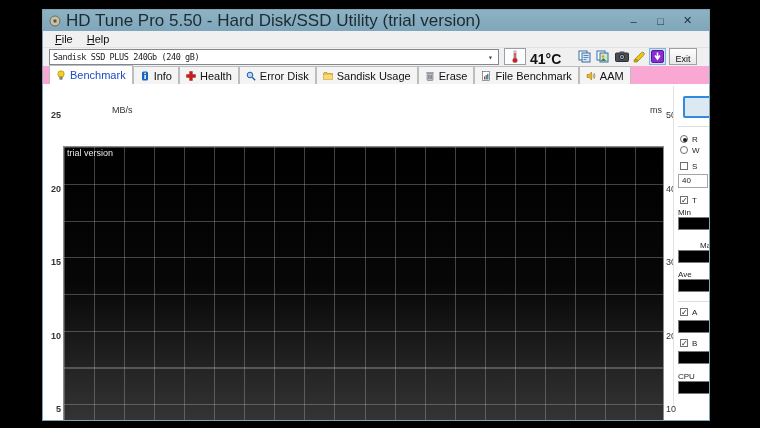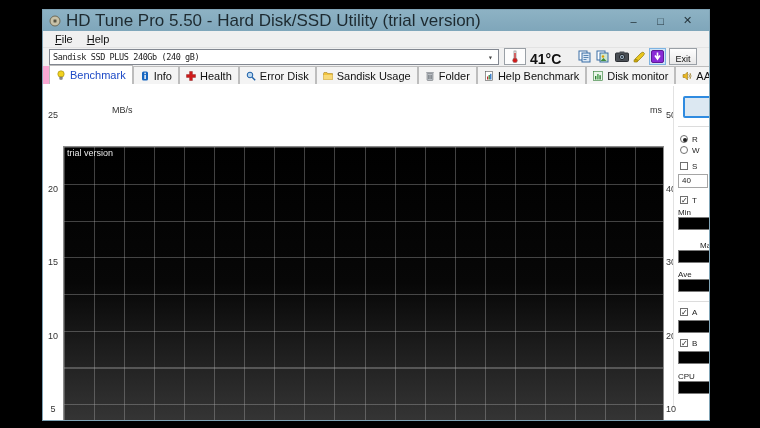--- a/index.html
+++ b/index.html
@@ -54,21 +54,21 @@
   
   .axis-label { position:absolute; font-size:9px; color:#333; }
   .plot { position:absolute; left:20px; top:104px; width:601px; height:304px;
           border:1px solid #8b8b8b;
           background-image:
             repeating-linear-gradient(to right,  rgba(170,170,170,.38) 0 1px, transparent 1px 30.05px),
             repeating-linear-gradient(to bottom, rgba(170,170,170,.38) 0 1px, transparent 1px 36.75px),
             linear-gradient(#000 0%, #070707 45%, #3e3e3e 100%); }
   .watermark { position:absolute; left:3px; top:1px; font-size:9px; color:#e8e8e8; }
   .tick { position:absolute; font-size:9px; color:#333; }
-  .tick.left  { width:16px; text-align:center; }
+  .tick.left  { width:16px; text-align:right;font-weight:bold; }
   .tick.right { width:20px; text-align:left; }
 
   
   .side-sep { position:absolute; left:630px; top:76px; width:1px; height:320px; background:#e2e2e2; }
   .panel { position:absolute; left:631px; top:76px; width:37px; height:320px; background:#fff;
            font-size:8px; color:#222; }
   .start-btn { position:absolute; left:9px; top:10px; width:40px; height:22px;
                background:#dce8f2; border:2px solid #2f8be0; border-radius:2px; }
   .hsep { position:absolute; left:4px; width:40px; height:1px; background:#dcdcdc; }
   .radio { position:absolute; width:8px; height:8px; border:1px solid #707070; border-radius:50%; background:#fff; }
@@ -198,39 +198,30 @@
           <path d="M0.5 4h9v4.5h-9z" fill="#f8d977"></path>
         </svg>
       <span>Sandisk Usage</span>
     </div>
     <div class="tab">
       <svg class="tab-icon" viewBox="0 0 10 10">
           <rect x="2" y="2.5" width="6" height="7" rx="0.8" fill="#b9bec4" stroke="#5c6166" stroke-width="0.5"></rect>
           <rect x="1.2" y="1.2" width="7.6" height="1.2" fill="#8d9298"></rect>
           <path d="M3.6 4v4M5 4v4M6.4 4v4" stroke="#5c6166" stroke-width="0.6"></path>
         </svg>
-      <span>Folder</span>
+      <span>Erase</span>
     </div>
     <div class="tab">
       <svg class="tab-icon" viewBox="0 0 10 10">
           <rect x="1.5" y="0.5" width="7" height="9" fill="#fff" stroke="#555" stroke-width="0.6"></rect>
           <rect x="3" y="5.5" width="1.2" height="3" fill="#c62828"></rect>
           <rect x="4.6" y="4" width="1.2" height="4.5" fill="#2e7d32"></rect>
           <rect x="6.2" y="2.8" width="1.2" height="5.7" fill="#1565c0"></rect>
         </svg>
-      <span>Help Benchmark</span>
-    </div>
-    <div class="tab">
-      <svg class="tab-icon" viewBox="0 0 10 10">
-          <rect x="0.5" y="0.5" width="9" height="9" fill="#e9f5e9" stroke="#2e7d32" stroke-width="0.6"></rect>
-          <rect x="2" y="5" width="1.4" height="3.5" fill="#2e7d32"></rect>
-          <rect x="4.2" y="3" width="1.4" height="5.5" fill="#43a047"></rect>
-          <rect x="6.4" y="4.2" width="1.4" height="4.3" fill="#2e7d32"></rect>
-        </svg>
-      <span>Disk monitor</span>
+      <span>File Benchmark</span>
     </div>
     <div class="tab">
       <svg class="tab-icon" viewBox="0 0 10 10">
           <path d="M1 3.5h2l2.5-2.5v8L3 6.5H1z" fill="#e8b520" stroke="#8f6d0c" stroke-width="0.5"></path>
           <path d="M6.8 3.2q1.4 1.8 0 3.6M8 2q2 3 0 6" stroke="#8f6d0c" stroke-width="0.7" fill="none"></path>
         </svg>
       <span>AAM</span>
     </div>
 
   </div>

